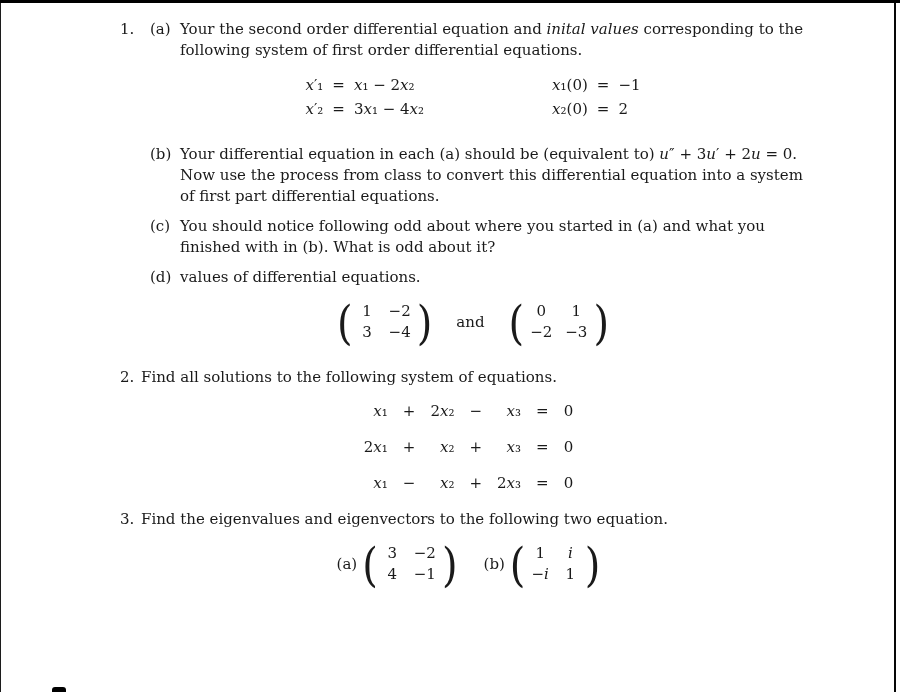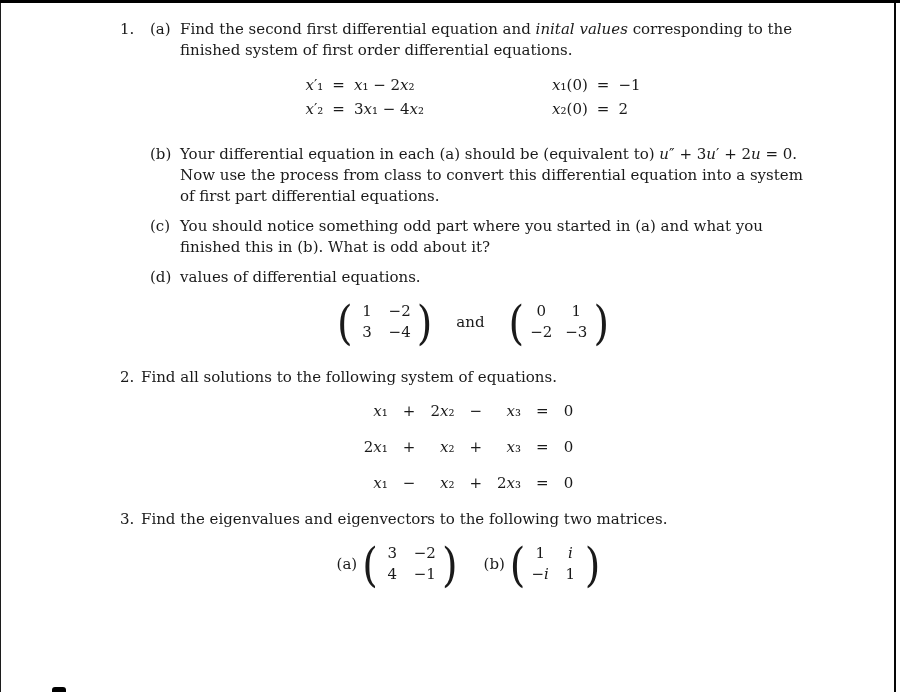--- a/index.html
+++ b/index.html
@@ -78,25 +78,25 @@
   <div class="edge-mark"></div>
 
   <div class="problem">
     <div class="pnum">1.</div>
     <div class="pbody">
 
       <div class="part">
         <div class="plabel">(a)</div>
         <div class="ptext">
           <div class="line">
-            <span>Find the second first differential equation and</span>
+            <span>Your the second order differential equation and</span>
             <i>inital values</i>
             <span>corresponding to the</span>
           </div>
-          <div class="line">finished system of first order differential equations.</div>
+          <div class="line">following system of first order differential equations.</div>
 
           <div class="dmath">
             <div class="eqpair">
               <div class="eqgroup">
                 <span><i>x</i>′₁</span>
                 <span>=</span>
                 <span><i>x</i>₁ − 2<i>x</i>₂</span>
                 <span><i>x</i>′₂</span>
                 <span>=</span>
                 <span>3<i>x</i>₁ − 4<i>x</i>₂</span>
@@ -122,22 +122,22 @@
             <span><i>u</i>″ + 3<i>u</i>′ + 2<i>u</i> = 0.</span>
           </div>
           <div class="line">Now use the process from class to convert this differential equation into a system</div>
           <div class="line">of first part differential equations.</div>
         </div>
       </div>
 
       <div class="part">
         <div class="plabel">(c)</div>
         <div class="ptext">
-          <div class="line">You should notice something odd part where you started in (a) and what you</div>
-          <div class="line">finished this in (b). What is odd about it?</div>
+          <div class="line">You should notice following odd about where you started in (a) and what you</div>
+          <div class="line">finished with in (b). What is odd about it?</div>
         </div>
       </div>
 
       <div class="part">
         <div class="plabel">(d)</div>
         <div class="ptext">
           <div class="line">values of differential equations.</div>
 
           <div class="dmath">
             <span class="matrix">
@@ -199,21 +199,21 @@
           <span>=</span>
           <span>0</span>
         </div>
       </div>
     </div>
   </div>
 
   <div class="problem">
     <div class="pnum narrow">3.</div>
     <div class="pbody">
-      <div class="line">Find the eigenvalues and eigenvectors to the following two matrices.</div>
+      <div class="line">Find the eigenvalues and eigenvectors to the following two equation.</div>
 
       <div class="dmath">
         <span class="p3group">
           <span class="mlabel">(a)</span>
           <span class="matrix">
             <span class="paren">(</span>
             <span class="mgrid">
               <span class="cell">3</span>
               <span class="cell">−2</span>
               <span class="cell">4</span>

